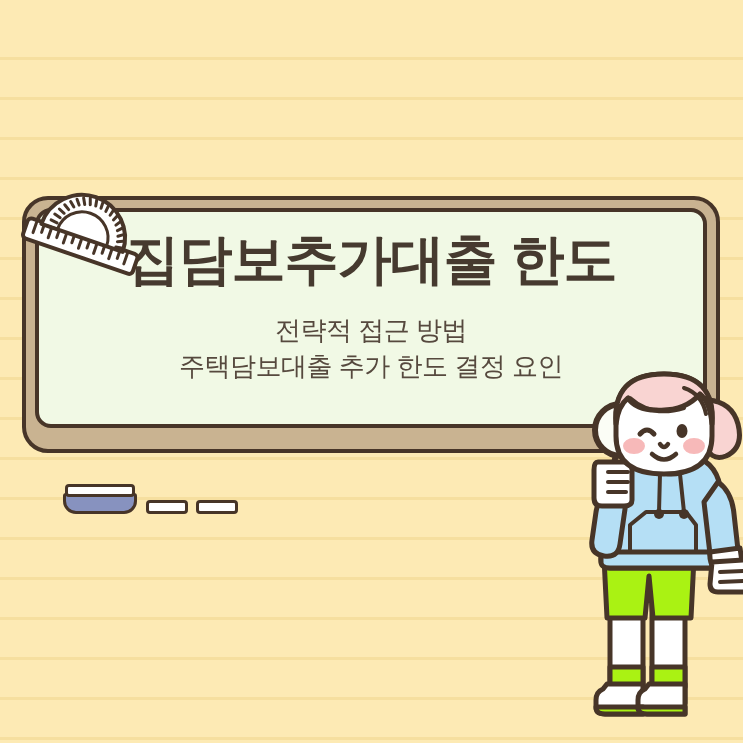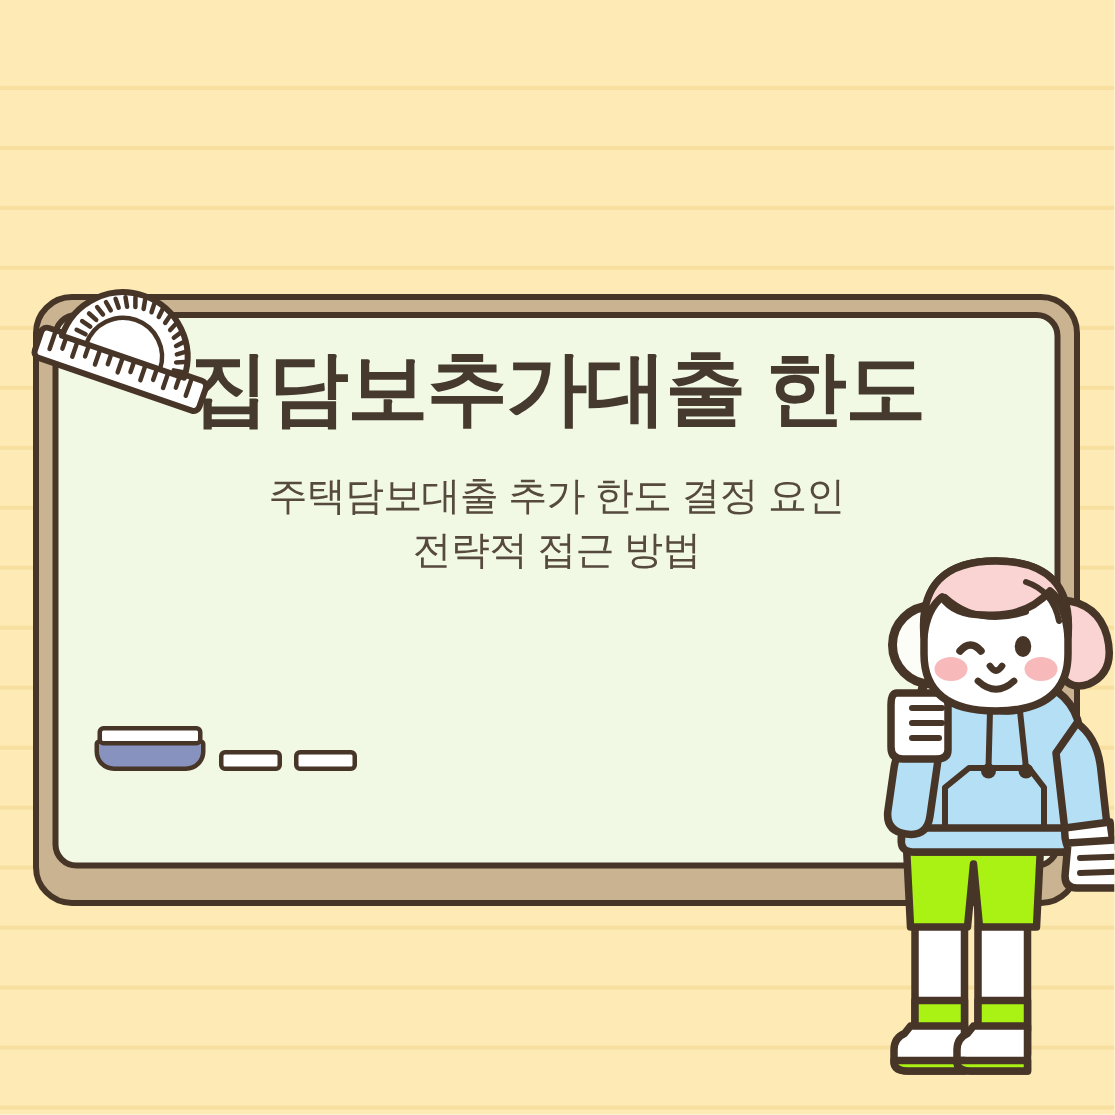--- a/index.html
+++ b/index.html
@@ -35,21 +35,21 @@
     background-position: 0 20px;
     pointer-events: none;
   }
 
   
   #board-wrap {
     position: absolute;
     left: 22px;
     top: 196px;
     width: 698px;
-    height: 408px;
+    height: 257px;
   }
   #board-frame {
     position: absolute;
     inset: 0;
     background: #c9b391;
     border: 4px solid #473528;
     border-radius: 26px;
     box-sizing: border-box;
   }
   #board-face {
@@ -167,22 +167,22 @@
   <div id="paper-lines"></div>
 
   <div id="board-wrap">
     <div id="board-frame"></div>
     <div id="board-face">
       <div id="board-text">
         <div id="title">
           <div class="title-line">집담보추가대출 한도</div>
         </div>
         <div id="subtitle">
+          <div class="sub-line">전략적 접근 방법</div>
           <div class="sub-line">주택담보대출 추가 한도 결정 요인</div>
-          <div class="sub-line">전략적 접근 방법</div>
         </div>
       </div>
     </div>
   </div>
 
   <div id="eraser">
     <div id="eraser-body"></div>
     <div id="eraser-felt"></div>
   </div>
   <div class="chalk" id="chalk-1"></div>

